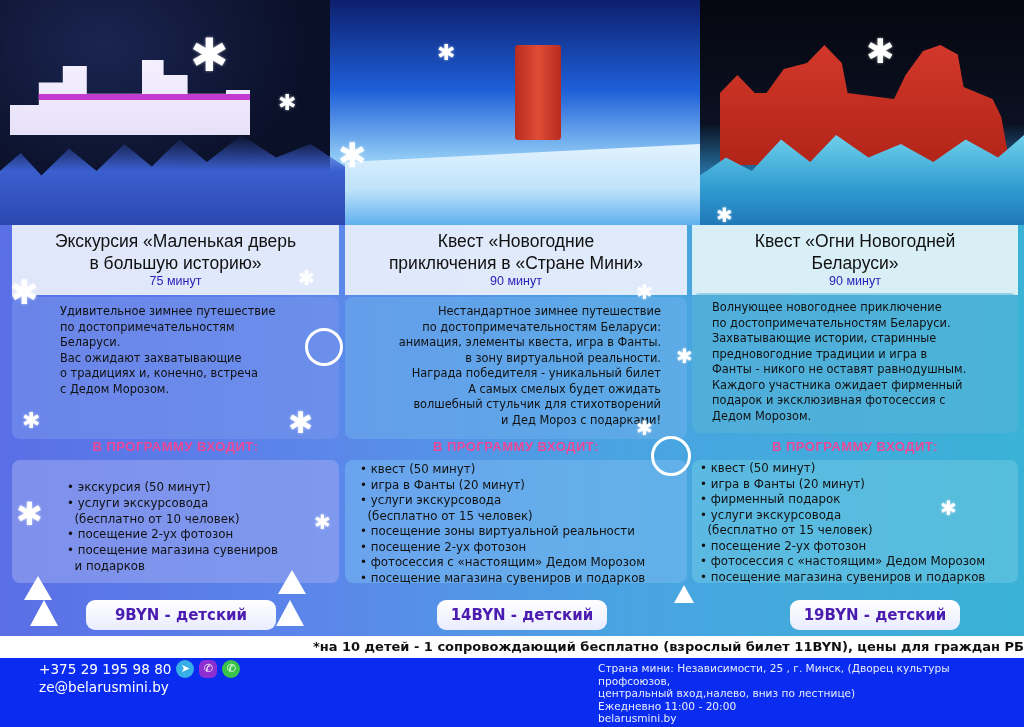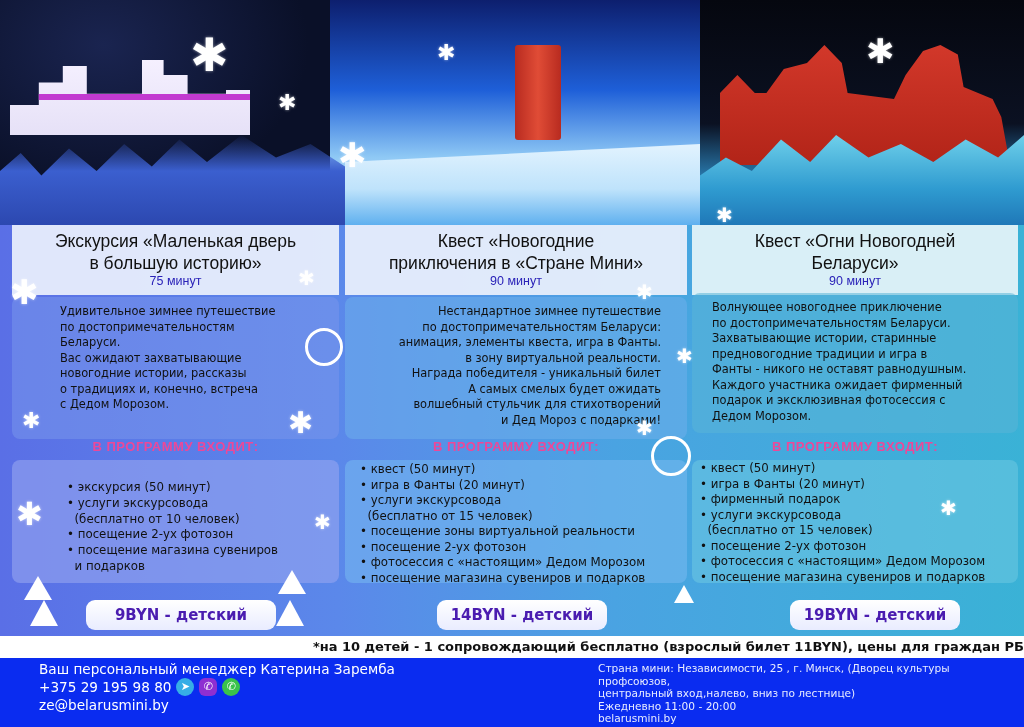--- a/index.html
+++ b/index.html
@@ -129,21 +129,20 @@
   <div class="title-box">
     <div class="title">Экскурсия «Маленькая дверь</div>
     <div class="title">в большую историю»</div>
     <div class="duration">75 минут</div>
   </div>
   <div class="desc-box">
     <div class="desc-line">Удивительное зимнее путешествие</div>
     <div class="desc-line">по достопримечательностям</div>
     <div class="desc-line">Беларуси.</div>
     <div class="desc-line">Вас ожидают захватывающие</div>
-    <div class="desc-line">новогодние истории, рассказы</div>
     <div class="desc-line">о традициях и, конечно, встреча</div>
     <div class="desc-line">с Дедом Морозом.</div>
   </div>
   <div class="inc-label">В ПРОГРАММУ ВХОДИТ:</div>
   <div class="inc-box">
     <div class="inc-line">• экскурсия (50 минут)</div>
     <div class="inc-line">• услуги экскурсовода</div>
     <div class="inc-line" style="white-space:pre">  (бесплатно от 10 человек)</div>
     <div class="inc-line">• посещение  2-ух фотозон</div>
     <div class="inc-line">• посещение магазина сувениров</div>
@@ -227,21 +226,20 @@
 <div class="tri" style="left:24px;top:576px;"></div>
 <div class="tri" style="left:30px;top:600px;border-bottom-width:26px;"></div>
 <div class="tri" style="left:278px;top:570px;"></div>
 <div class="tri" style="left:276px;top:600px;border-bottom-width:26px;"></div>
 <div class="tri" style="left:674px;top:585px;border-left-width:10px;border-right-width:10px;border-bottom-width:18px;"></div>
 
 <div class="note-bar">*на 10 детей - 1 сопровождающий бесплатно (взрослый билет 11BYN), цены для граждан РБ</div>
 
 <div class="footer">
   <div class="contact">
-    <div>Ваш персональный менеджер Катерина Заремба</div>
     <div class="row">
       <span>+375 29 195 98 80</span>
       <span class="msg-icon tg">➤</span>
       <span class="msg-icon vb">✆</span>
       <span class="msg-icon wa">✆</span>
     </div>
     <div>ze@belarusmini.by</div>
   </div>
   <div class="address">
     <div>Страна мини: Независимости, 25 , г. Минск, (Дворец культуры профсоюзов,</div>

